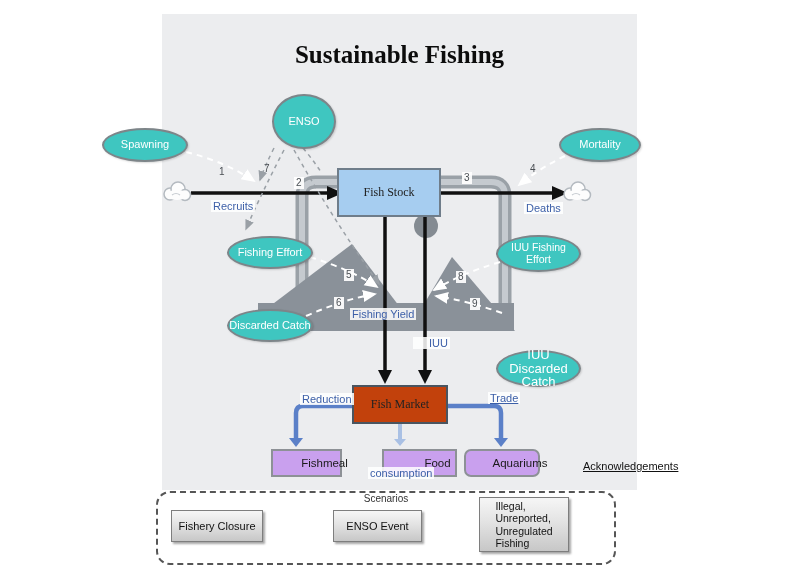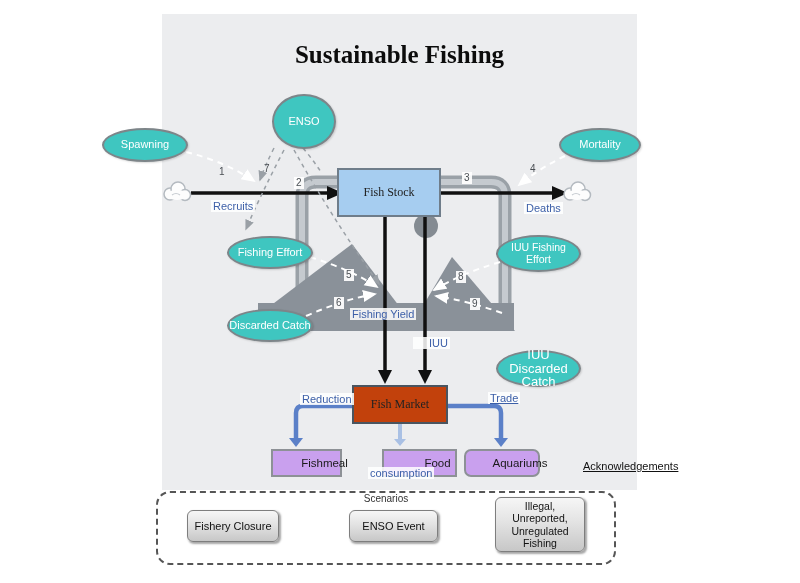--- a/index.html
+++ b/index.html
@@ -46,25 +46,25 @@
   }
   .scenarios-box{
     position:absolute;left:156px;top:491px;width:460px;height:74px;
     border:2px dashed #555;border-radius:14px;background:#ffffff;box-sizing:border-box;
   }
   .scenarios-label{
     position:absolute;left:156px;top:493px;width:460px;text-align:center;
     font-size:10px;color:#333;
   }
   .scn-btn{
-    position:absolute;border:1px solid #7e7e7e;border-radius:6px;
+    position:absolute;border:1px solid #7e7e7e;border-radius:0;
     background:linear-gradient(to bottom,#f6f6f6 0%,#e3e3e3 45%,#c7c7c7 100%);
     box-shadow:1.5px 1.5px 2px rgba(0,0,0,0.35);
-    display:flex;align-items:center;justify-content:center;text-align:center;
-    font-size:11px;color:#111;white-space:pre-line;line-height:1.15;cursor:pointer;margin-left:16px;
+    display:flex;align-items:center;justify-content:center;text-align:left;
+    font-size:11px;color:#111;white-space:pre-line;line-height:1.15;cursor:pointer;
   }
   .btn-closure{left:171px;top:510px;width:90px;height:30px;}
   .btn-enso{left:333px;top:510px;width:87px;height:30px;}
   .btn-iuu{left:479px;top:497px;width:88px;height:53px;font-size:10.5px;}
 </style>
 </head>
 <body>
 
 <div class="panel"></div>
 

